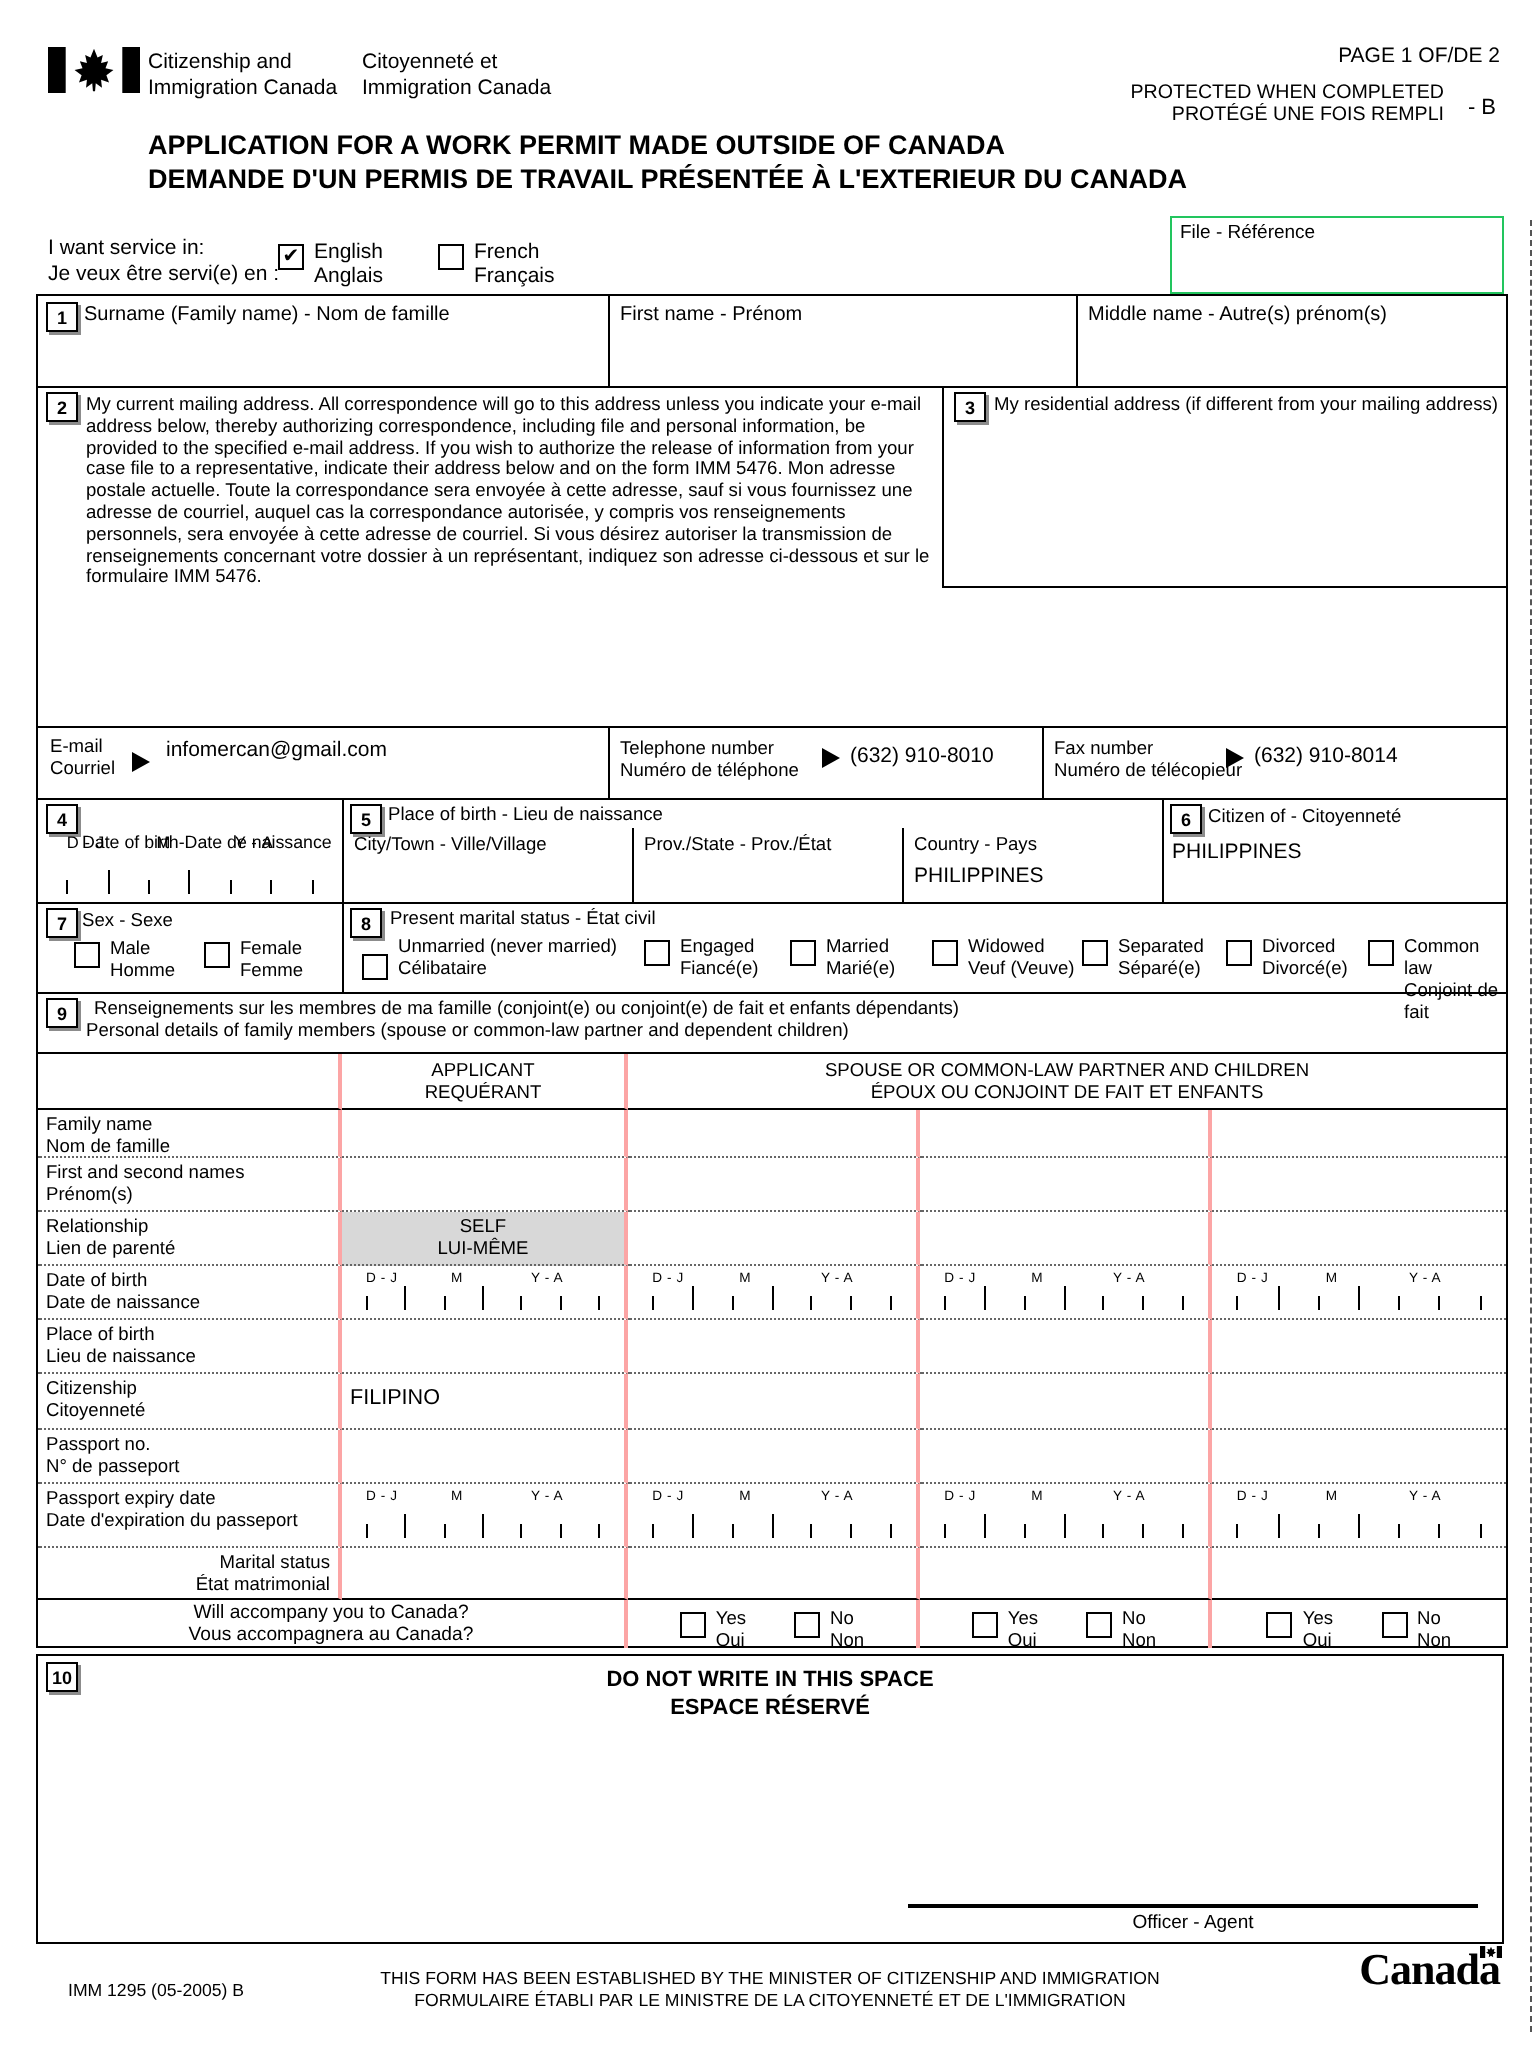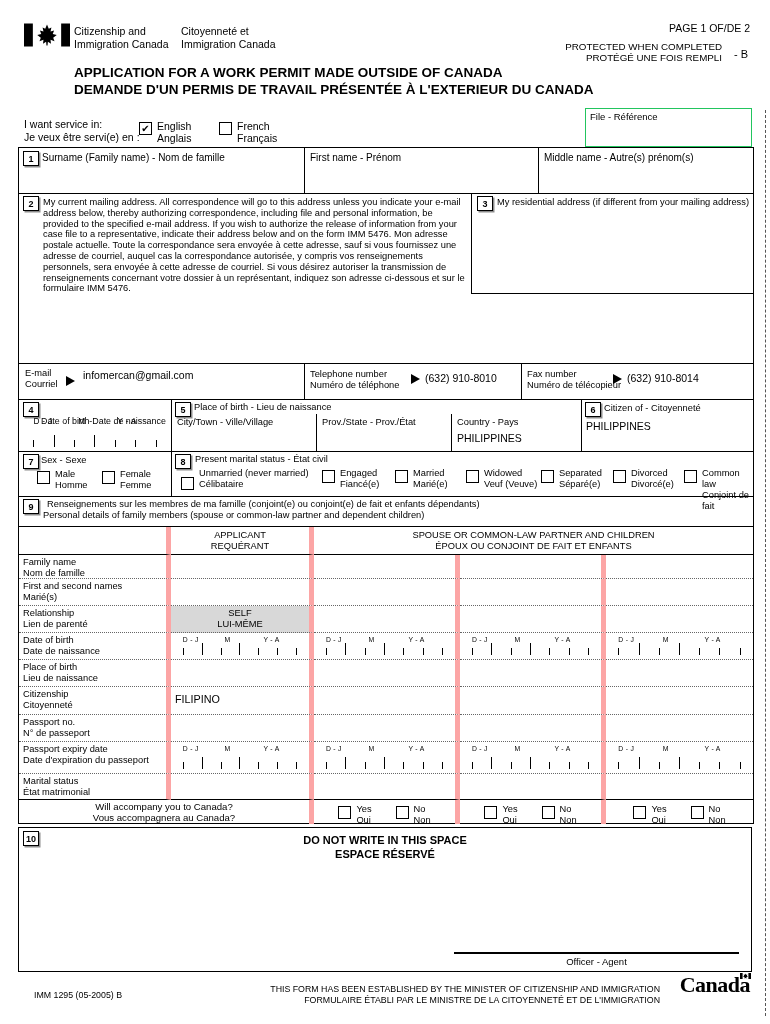--- a/index.html
+++ b/index.html
@@ -16,23 +16,23 @@
   .vl{position:absolute;background:#000;width:1px;}
   .num{position:absolute;width:14px;height:13px;border:1px solid #000;background:#fff;box-shadow:1.5px 1.5px 0 rgba(0,0,0,.45);font-size:9px;font-weight:bold;display:flex;align-items:center;justify-content:center;}
   .box{width:11px;height:11px;border:1.6px solid #000;flex:none;display:flex;align-items:center;justify-content:center;font-size:10px;line-height:10px;}
   .cb{display:flex;gap:5px;align-items:flex-start;}
   .cb .box{margin-top:2px;}
   .cbl{display:flex;flex-direction:column;font-size:9.3px;line-height:11px;}
   .arrow{position:absolute;width:0;height:0;border-left:9px solid #000;border-top:5px solid transparent;border-bottom:5px solid transparent;}
   .filebox{position:absolute;left:585px;top:108px;width:167px;height:39px;border:1px solid #22c55e;box-sizing:border-box;font-size:9.5px;padding:2px 4px;}
   .formmain{position:absolute;left:18px;top:147px;width:734px;height:675px;border:1px solid #000;box-sizing:content-box;}
   .ft{position:absolute;left:0;top:378px;width:734px;height:297px;display:grid;grid-template-columns:152px 143px 146px 146px 147px;grid-template-rows:28px 24px 27px 27px 27px 27px 28px 27px 32px 26px 24px;}
-  .ftc{border-right:5px solid #fca5a5;border-bottom:1px dotted #666;box-sizing:border-box;font-size:9.3px;line-height:10.8px;padding:2px 4px;position:relative;overflow:hidden;}
+  .ftc{border-right:2px solid #fca5a5;border-bottom:1px dotted #666;box-sizing:border-box;font-size:9.3px;line-height:10.8px;padding:2px 4px;position:relative;overflow:hidden;}
   .ftc.lastcol{border-right:none;}
-  .ftc.solid{border-bottom:1px solid #000;}
+  .ftc.solid{border-bottom:1px solid #000;text-align:right;}
   .ftc.nobot{border-bottom:none;}
   .ftc.hdr{display:flex;flex-direction:column;align-items:center;justify-content:center;text-align:center;}
   .selfcell{background:#d8d8d8;display:flex;flex-direction:column;align-items:center;justify-content:center;text-align:center;}
   .span3{grid-column:3/6;}
   .span2{grid-column:1/3;}
   .dt{position:relative;height:100%;}
   .dtl{position:absolute;top:0;font-size:6.8px;letter-spacing:.3px;}
   .trow{position:absolute;left:6%;right:6%;bottom:2px;height:13px;display:flex;justify-content:space-between;align-items:flex-end;}
   .tk{width:1px;background:#000;display:inline-block;}
   .t1{height:7px;}.t2{height:12px;}
@@ -279,21 +279,21 @@
         <div>Family name</div>
         <div>Nom de famille</div>
       </div>
       <div class="ftc"></div>
       <div class="ftc"></div>
       <div class="ftc"></div>
       <div class="ftc lastcol"></div>
 
       <div class="ftc">
         <div>First and second names</div>
-        <div>Marié(s)</div>
+        <div>Prénom(s)</div>
       </div>
       <div class="ftc"></div>
       <div class="ftc"></div>
       <div class="ftc"></div>
       <div class="ftc lastcol"></div>
 
       <div class="ftc">
         <div>Relationship</div>
         <div>Lien de parenté</div>
       </div>
@@ -544,21 +544,21 @@
     <div class="num" style="left:4px;top:3px;">10</div>
     <div class="abs b center" style="left:0;top:5px;width:100%;font-size:11px;line-height:14px;">
       <div>DO NOT WRITE IN THIS SPACE</div>
       <div>ESPACE RÉSERVÉ</div>
     </div>
     <div class="hl" style="left:435px;top:124px;width:285px;height:2px;"></div>
     <div class="abs center" style="left:435px;top:128px;width:285px;font-size:9.5px;">Officer - Agent</div>
   </div>
 
   <div class="abs" style="left:34px;top:990px;font-size:8.8px;">IMM 1295 (05-2005) B</div>
-  <div class="abs center" style="left:110px;top:984px;width:550px;font-size:8.8px;line-height:10.6px;text-align:right;">
+  <div class="abs center" style="left:110px;top:984px;width:550px;font-size:8.8px;line-height:10.6px;">
     <div>THIS FORM HAS BEEN ESTABLISHED BY THE MINISTER OF CITIZENSHIP AND IMMIGRATION</div>
     <div>FORMULAIRE ÉTABLI PAR LE MINISTRE DE LA CITOYENNETÉ ET DE L'IMMIGRATION</div>
   </div>
   <div class="wordmark">
     <span class="wm">
       <span>Canada</span>
       <svg width="11" height="6" viewBox="0 0 11 6">
         <rect x="0" y="0" width="2.6" height="6" fill="#000"></rect>
         <rect x="8.4" y="0" width="2.6" height="6" fill="#000"></rect>
         <path fill="#000" d="M5.5,.4 L6.1,1.8 L7.3,1.5 L6.9,2.8 L8,3.2 L6.4,4.3 L6.6,5.6 L5.5,4.9 L4.4,5.6 L4.6,4.3 L3,3.2 L4.1,2.8 L3.7,1.5 L4.9,1.8 Z"></path>

